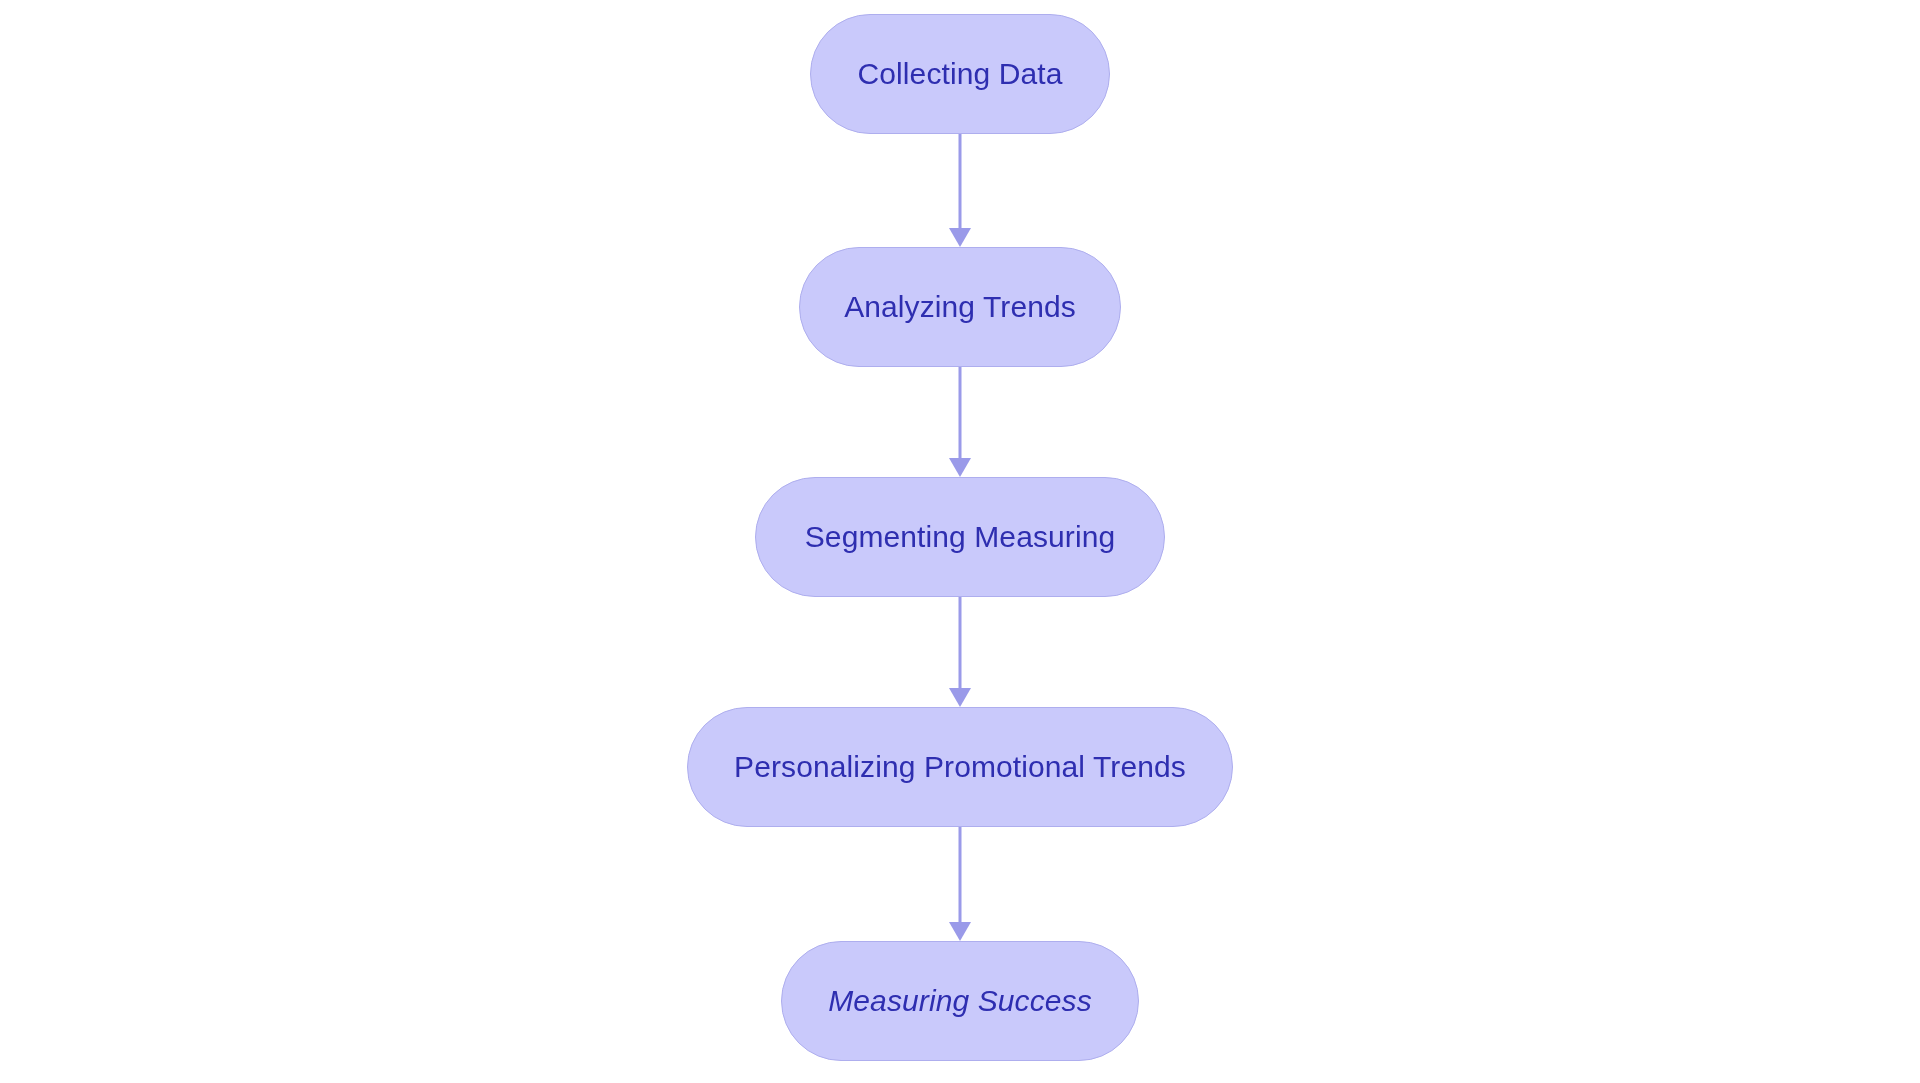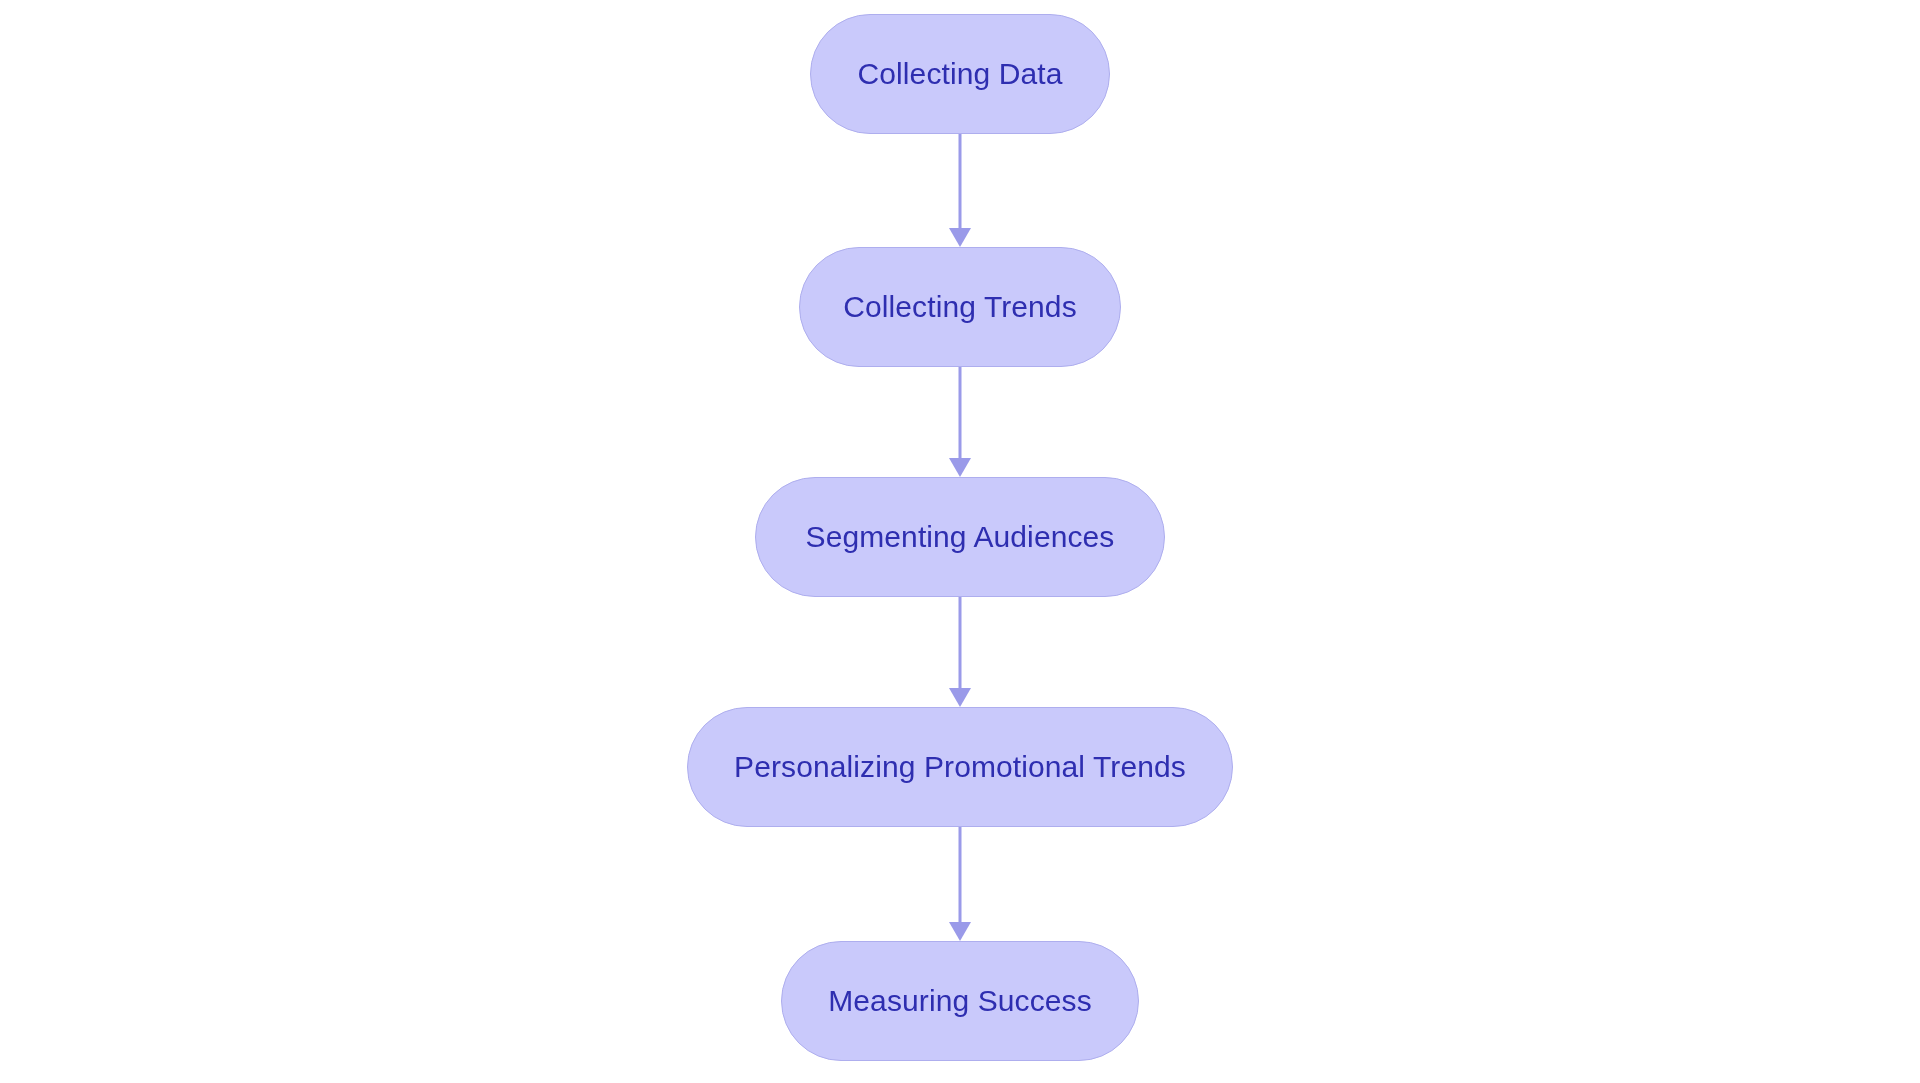--- a/index.html
+++ b/index.html
@@ -51,21 +51,21 @@
     color: #2e2eb0;
     white-space: nowrap;
     padding: 0 34px;
   }
 
   
   .node.n0 { width: 300px; }
   .node.n1 { width: 322px; }
   .node.n2 { width: 410px; }
   .node.n3 { width: 546px; }
-  .node.n4 { width: 358px; }
+  .node.n4 { width: 358px; font-style: italic; }
 
   
   .connector {
     position: relative;
     width: 24px;
     flex: 0 0 auto;
     display: block;
   }
   .connector .conn-line {
     position: absolute;
@@ -110,30 +110,30 @@
     <div class="node n0">
       <span class="node-label">Collecting Data</span>
     </div>
 
     <div class="connector c0">
       <span class="conn-line"></span>
       <span class="conn-head"></span>
     </div>
 
     <div class="node n1">
-      <span class="node-label">Collecting Trends</span>
+      <span class="node-label">Analyzing Trends</span>
     </div>
 
     <div class="connector c1">
       <span class="conn-line"></span>
       <span class="conn-head"></span>
     </div>
 
     <div class="node n2">
-      <span class="node-label">Segmenting Audiences</span>
+      <span class="node-label">Segmenting Measuring</span>
     </div>
 
     <div class="connector c2">
       <span class="conn-line"></span>
       <span class="conn-head"></span>
     </div>
 
     <div class="node n3">
       <span class="node-label">Personalizing Promotional Trends</span>
     </div>

